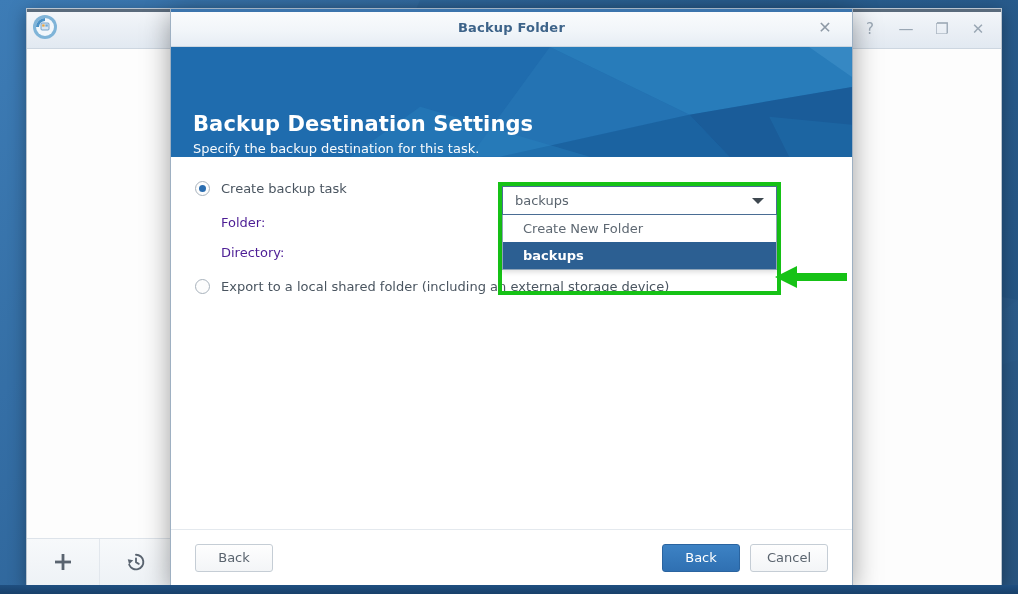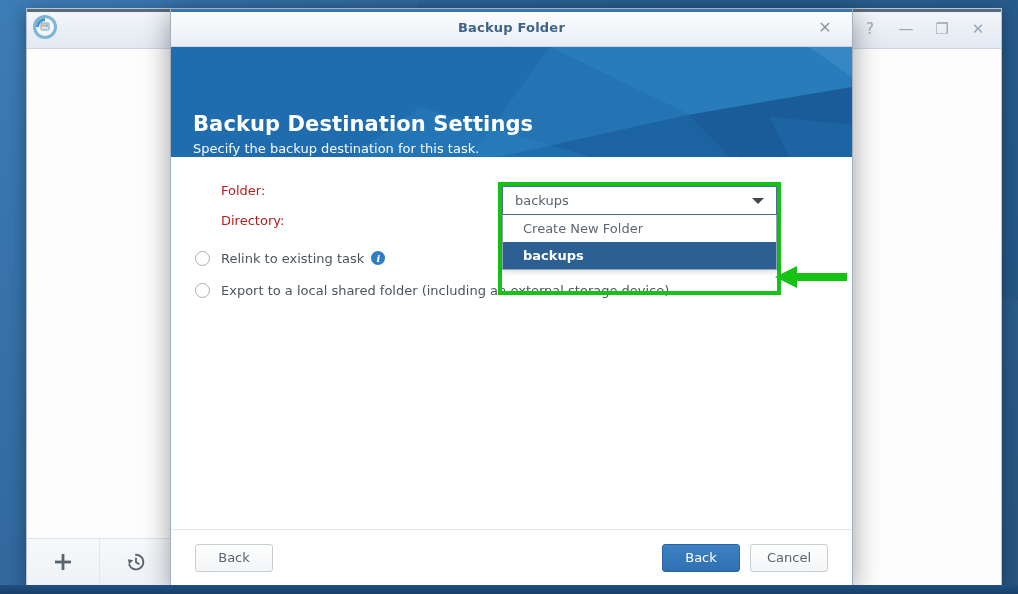--- a/index.html
+++ b/index.html
@@ -243,21 +243,21 @@
   }
 
   .field-row {
     display: flex;
     align-items: center;
     height: 30px;
     padding-left: 26px;
   }
   .field-label {
     font-size: 13px;
-    color: #b91c1c;
+    color: #4c1d95;
   }
 
   
   #dropdown-highlight {
     position: absolute;
     left: 327px;
     top: 25px;
     width: 283px;
     height: 113px;
     border: 4px solid #16c216;
@@ -430,34 +430,33 @@
       <polygon points="640,0 683,0 683,30" fill="#4fa0d4" opacity="0.35"></polygon>
     </svg>
     <div id="banner-text">
       <div id="banner-title">Backup Destination Settings</div>
       <div id="banner-sub">Specify the backup destination for this task.</div>
     </div>
   </div>
 
   <div id="content">
 
+    <div class="opt-row">
+      <span class="radio checked"></span>
+      <span class="opt-label">Create backup task</span>
+    </div>
 
     <div class="field-row">
       <span class="field-label">Folder:</span>
     </div>
 
     <div class="field-row">
       <span class="field-label">Directory:</span>
     </div>
 
-    <div class="opt-row" style="margin-top:10px">
-      <span class="radio"></span>
-      <span class="opt-label">Relink to existing task</span>
-      <span class="info-icon">i</span>
-    </div>
 
     <div class="opt-row" style="margin-top:6px">
       <span class="radio"></span>
       <span class="opt-label">Export to a local shared folder (including an external storage device)</span>
     </div>
 
     <div id="dropdown-highlight"></div>
 
     <div id="dropdown-wrap">
       <div id="dropdown-field">

